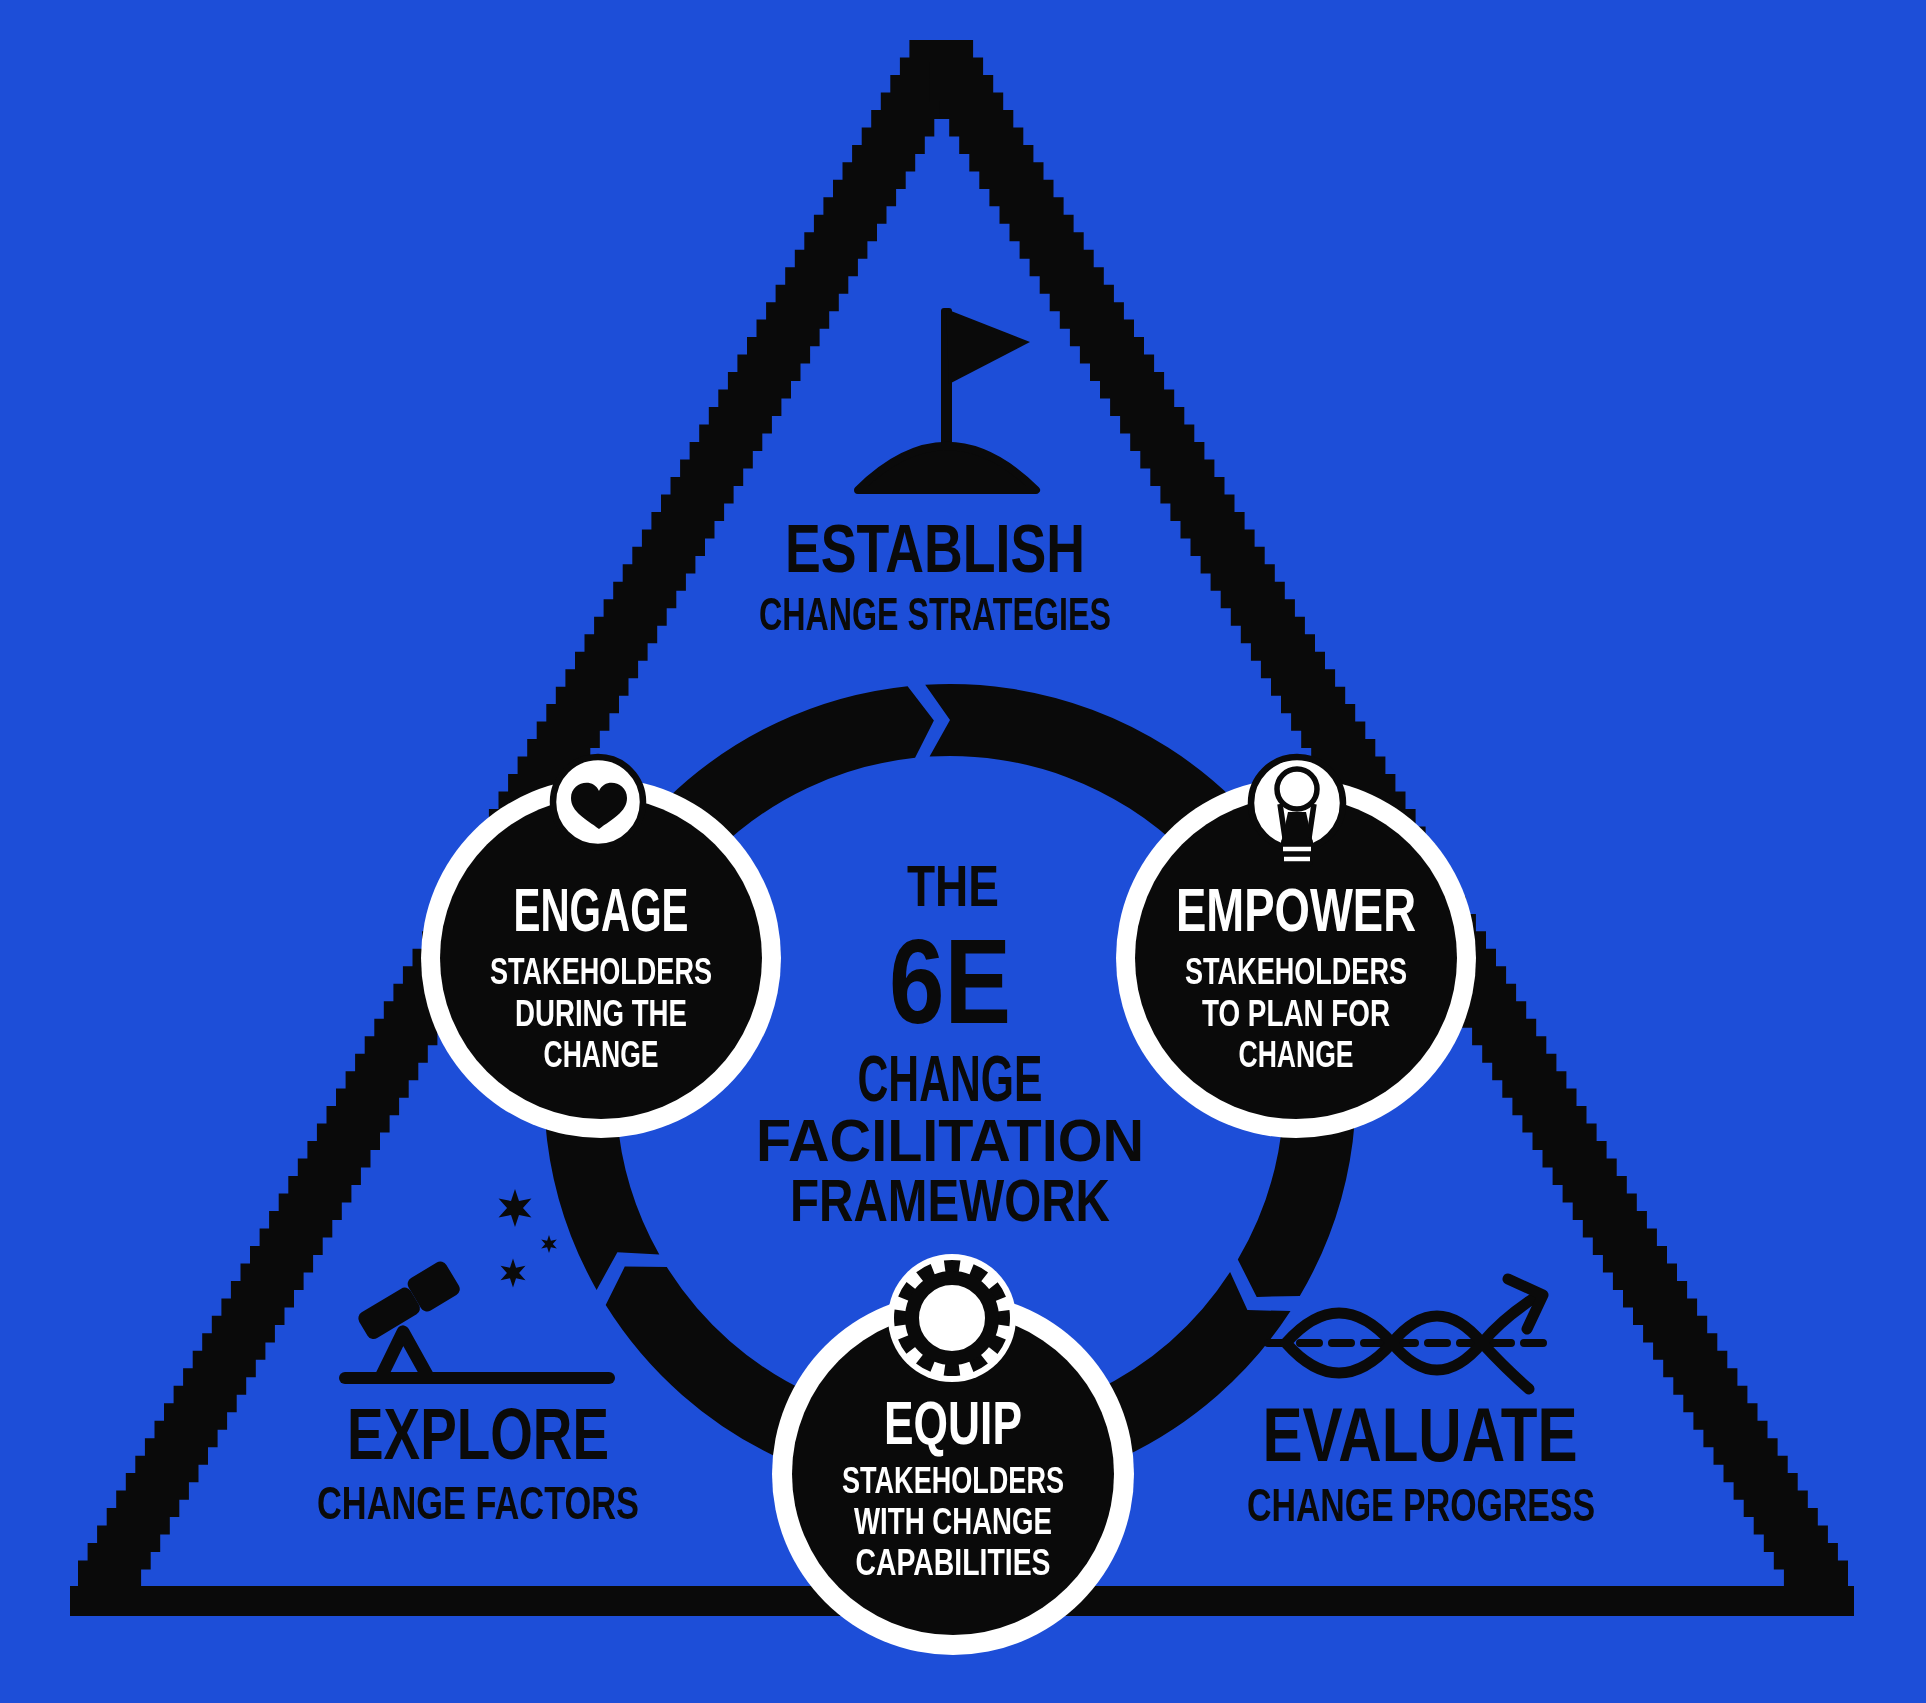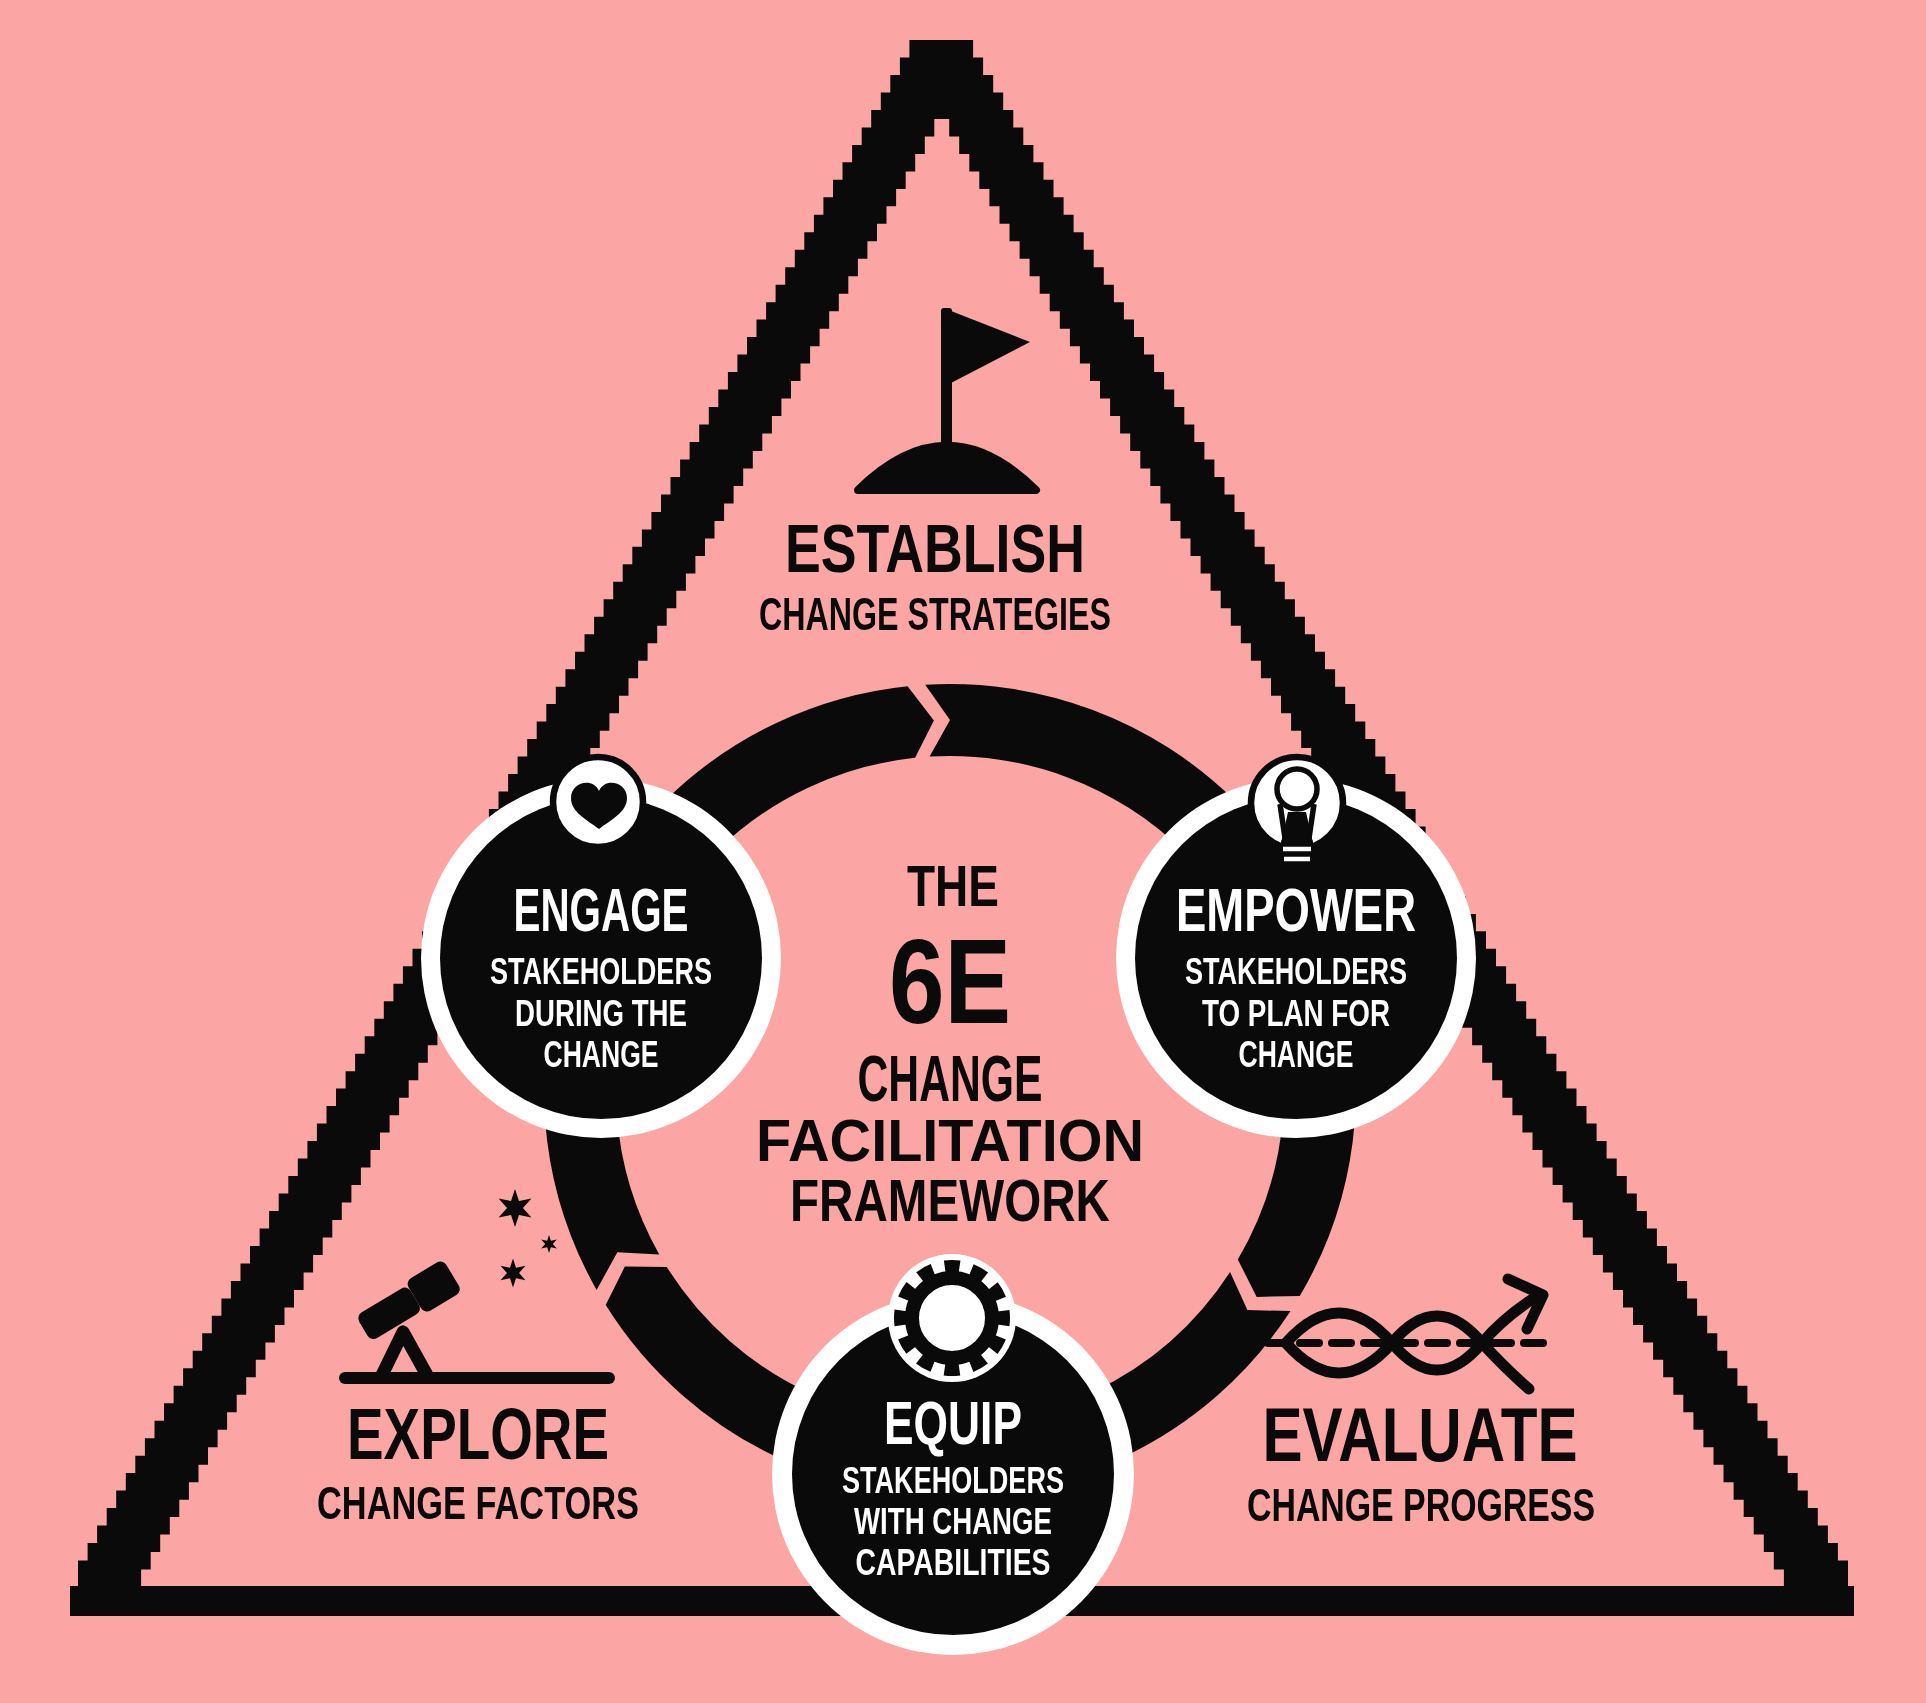--- a/index.html
+++ b/index.html
@@ -1,16 +1,16 @@
 <!DOCTYPE html>
 <html><head>
 <meta charset="utf-8">
 <style>
   html,body{margin:0;padding:0;background:#ffffff}
-  .stage{width:1926px;height:1703px;background:#fca5a5;overflow:hidden;position:relative}
+  .stage{width:1926px;height:1703px;background:#1d4ed8;overflow:hidden;position:relative}
   svg{display:block;width:1926px;height:1703px}
   .t{font-family:"Liberation Sans","DejaVu Sans",sans-serif;font-weight:700;fill:#0a0a0a;text-anchor:middle}
   .tw{fill:#ffffff}
   .ink{fill:#0a0a0a}
   .nofill{fill:none}
 </style>
 </head>
 <body>
 
 <div class="stage">

